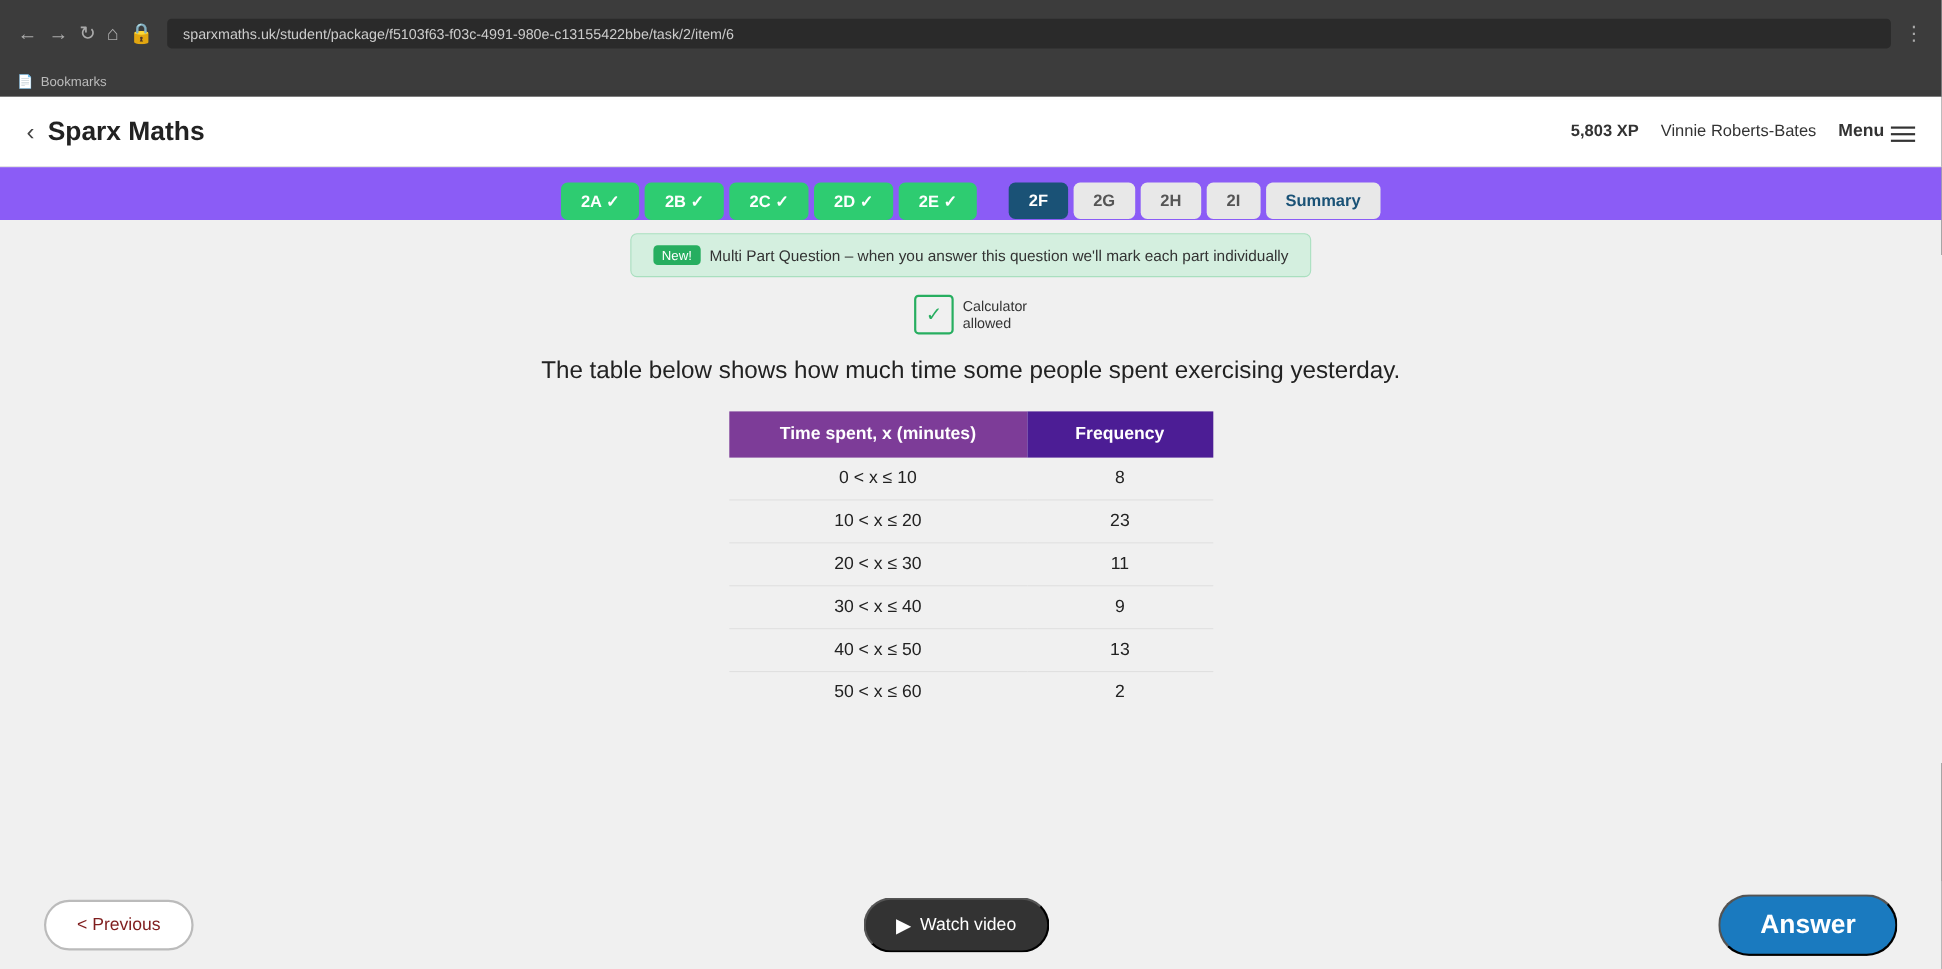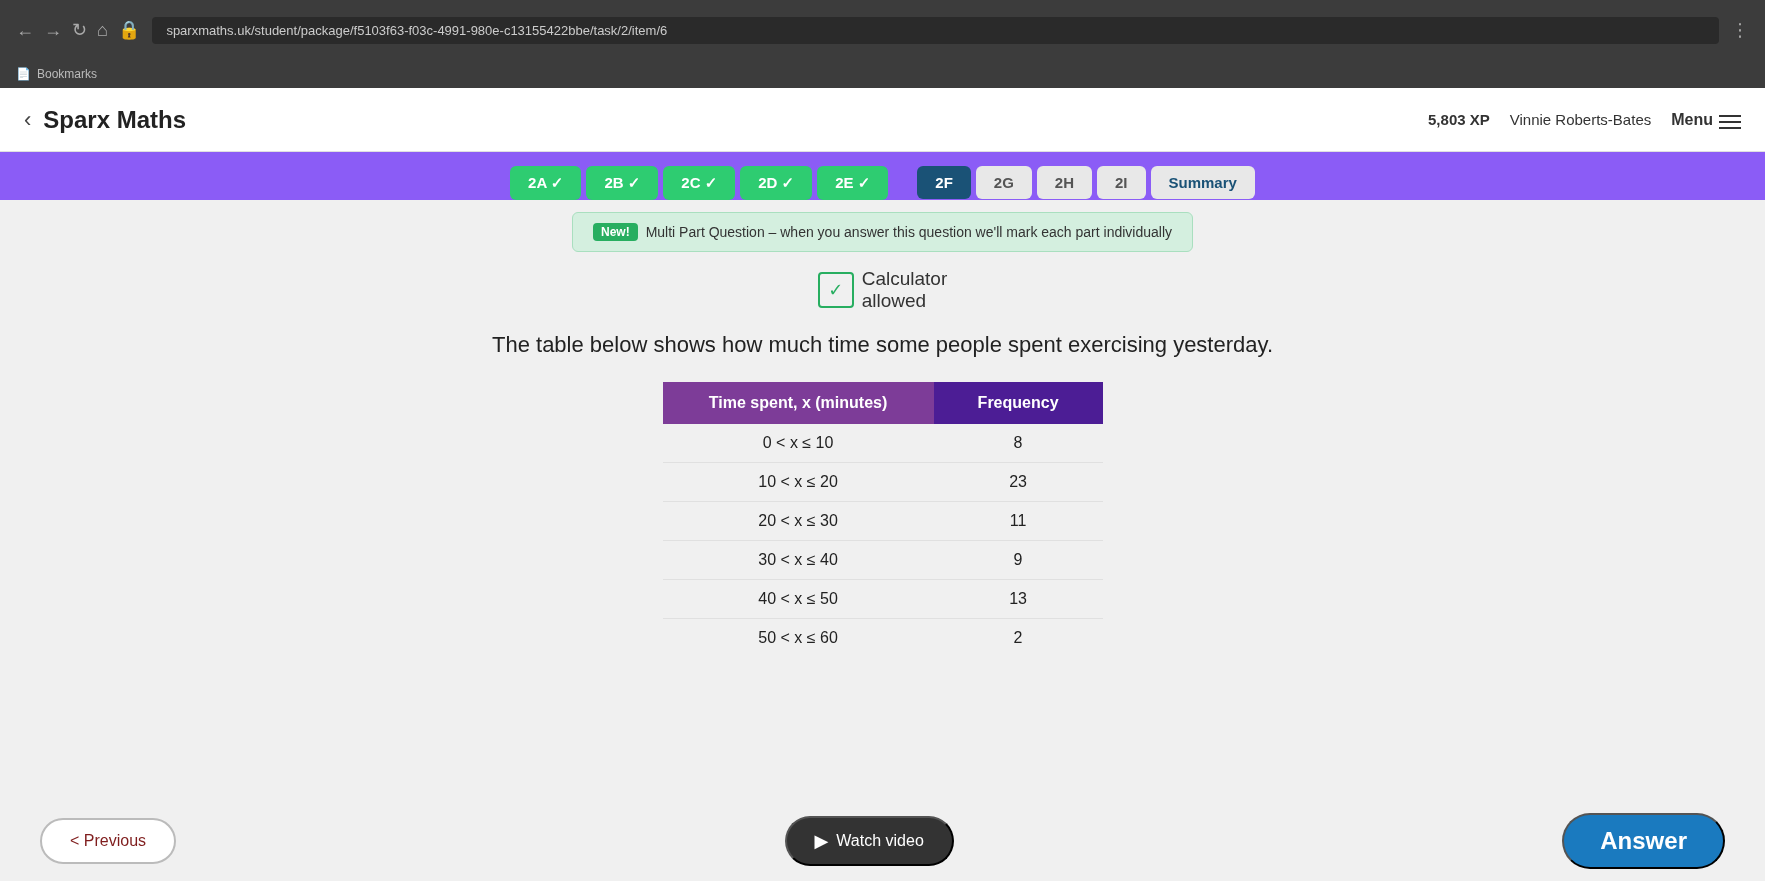--- a/index.html
+++ b/index.html
@@ -154,21 +154,21 @@
       gap: 8px;
       font-size: 14px;
       color: #333;
     }
     .new-badge {
       background: #27ae60;
       color: white;
       padding: 2px 8px;
       border-radius: 4px;
       font-size: 12px;
-      font-weight: bold;
+      font-weight: normal;
     }
     .page-body {
       flex: 1;
       display: flex;
       flex-direction: column;
       align-items: center;
       padding: 16px 40px 0;
     }
     .bookwork-row {
       display: flex;
@@ -341,21 +341,21 @@
   <div class="notification-bar">
     <span class="new-badge">New!</span>
     <span>Multi Part Question – when you answer this question we'll mark each part individually</span>
   </div>
 
   <div class="page-body">
 
     <div class="bookwork-row">
       <div class="calculator-info">
         <div class="calc-icon">✓</div>
-        <div style="white-space:pre-line; font-size:19px; color:#333;">Calculator
+        <div style="white-space:pre-line; font-size:13px; color:#333;">Calculator
 allowed</div>
       </div>
     </div>
 
     <div class="question-text">The table below shows how much time some people spent exercising yesterday.</div>
 
     <table class="data-table">
       <thead>
         <tr>
           <th class="th-left">Time spent, x (minutes)</th>

